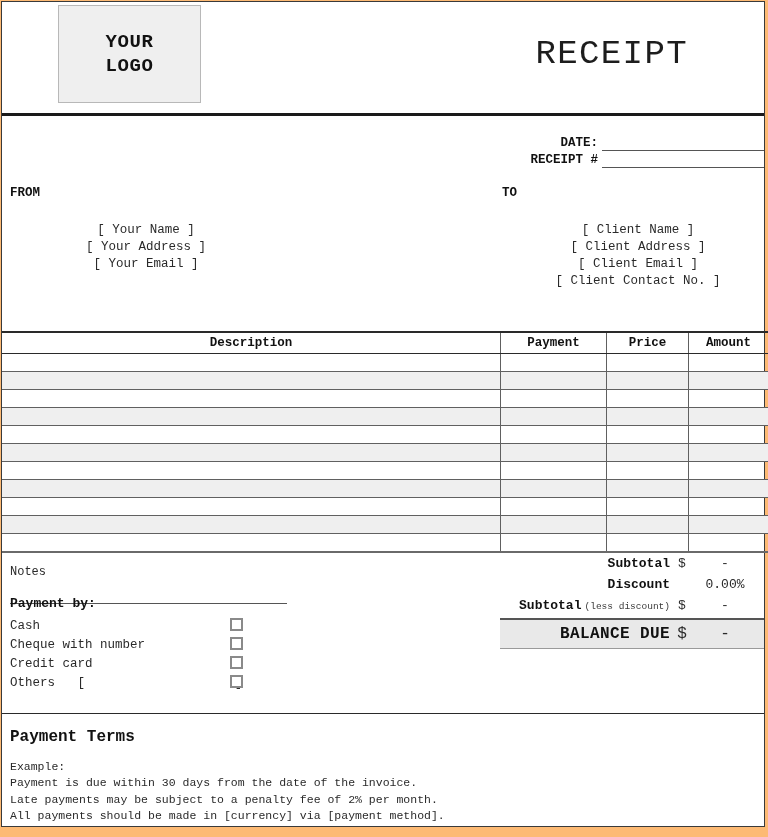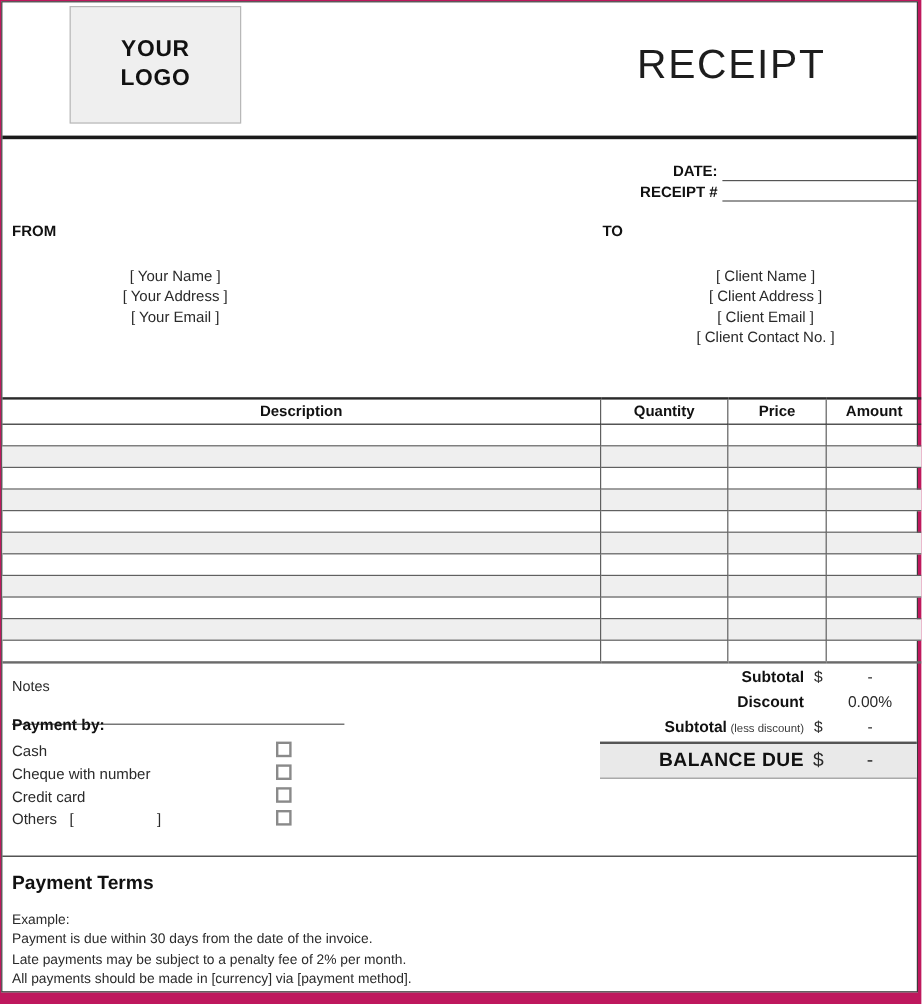--- a/index.html
+++ b/index.html
@@ -8,22 +8,23 @@
     background: #ffffff;
   }
   body {
     font-family: "Liberation Sans", sans-serif;
     -webkit-font-smoothing: antialiased;
   }
   .page {
     position: relative;
     width: 768px;
     height: 837px;
-    background: #be185d;
+    background: #fdba74;
     overflow: hidden;
+    font-family: Liberation Mono, monospace;
   }
   .doc {
     position: absolute;
     left: 1px;
     top: 1px;
     width: 764px;
     height: 826px;
     border: 1px solid #3a3a3a;
     box-sizing: border-box;
     background: #ffffff;
@@ -328,21 +329,21 @@
           <div class="party-line">[ Client Email ]</div>
           <div class="party-line">[ Client Contact No. ]</div>
         </div>
       </div>
     </div>
 
     <table class="items">
       <thead>
         <tr>
           <th class="col-desc">Description</th>
-          <th class="col-qty">Quantity</th>
+          <th class="col-qty">Payment</th>
           <th class="col-price">Price</th>
           <th class="col-amt">Amount</th>
         </tr>
       </thead>
       <tbody>
           <tr>
             <td class="col-desc"></td>
             <td class="col-qty"></td>
             <td class="col-price"></td>
             <td class="col-amt"></td>

